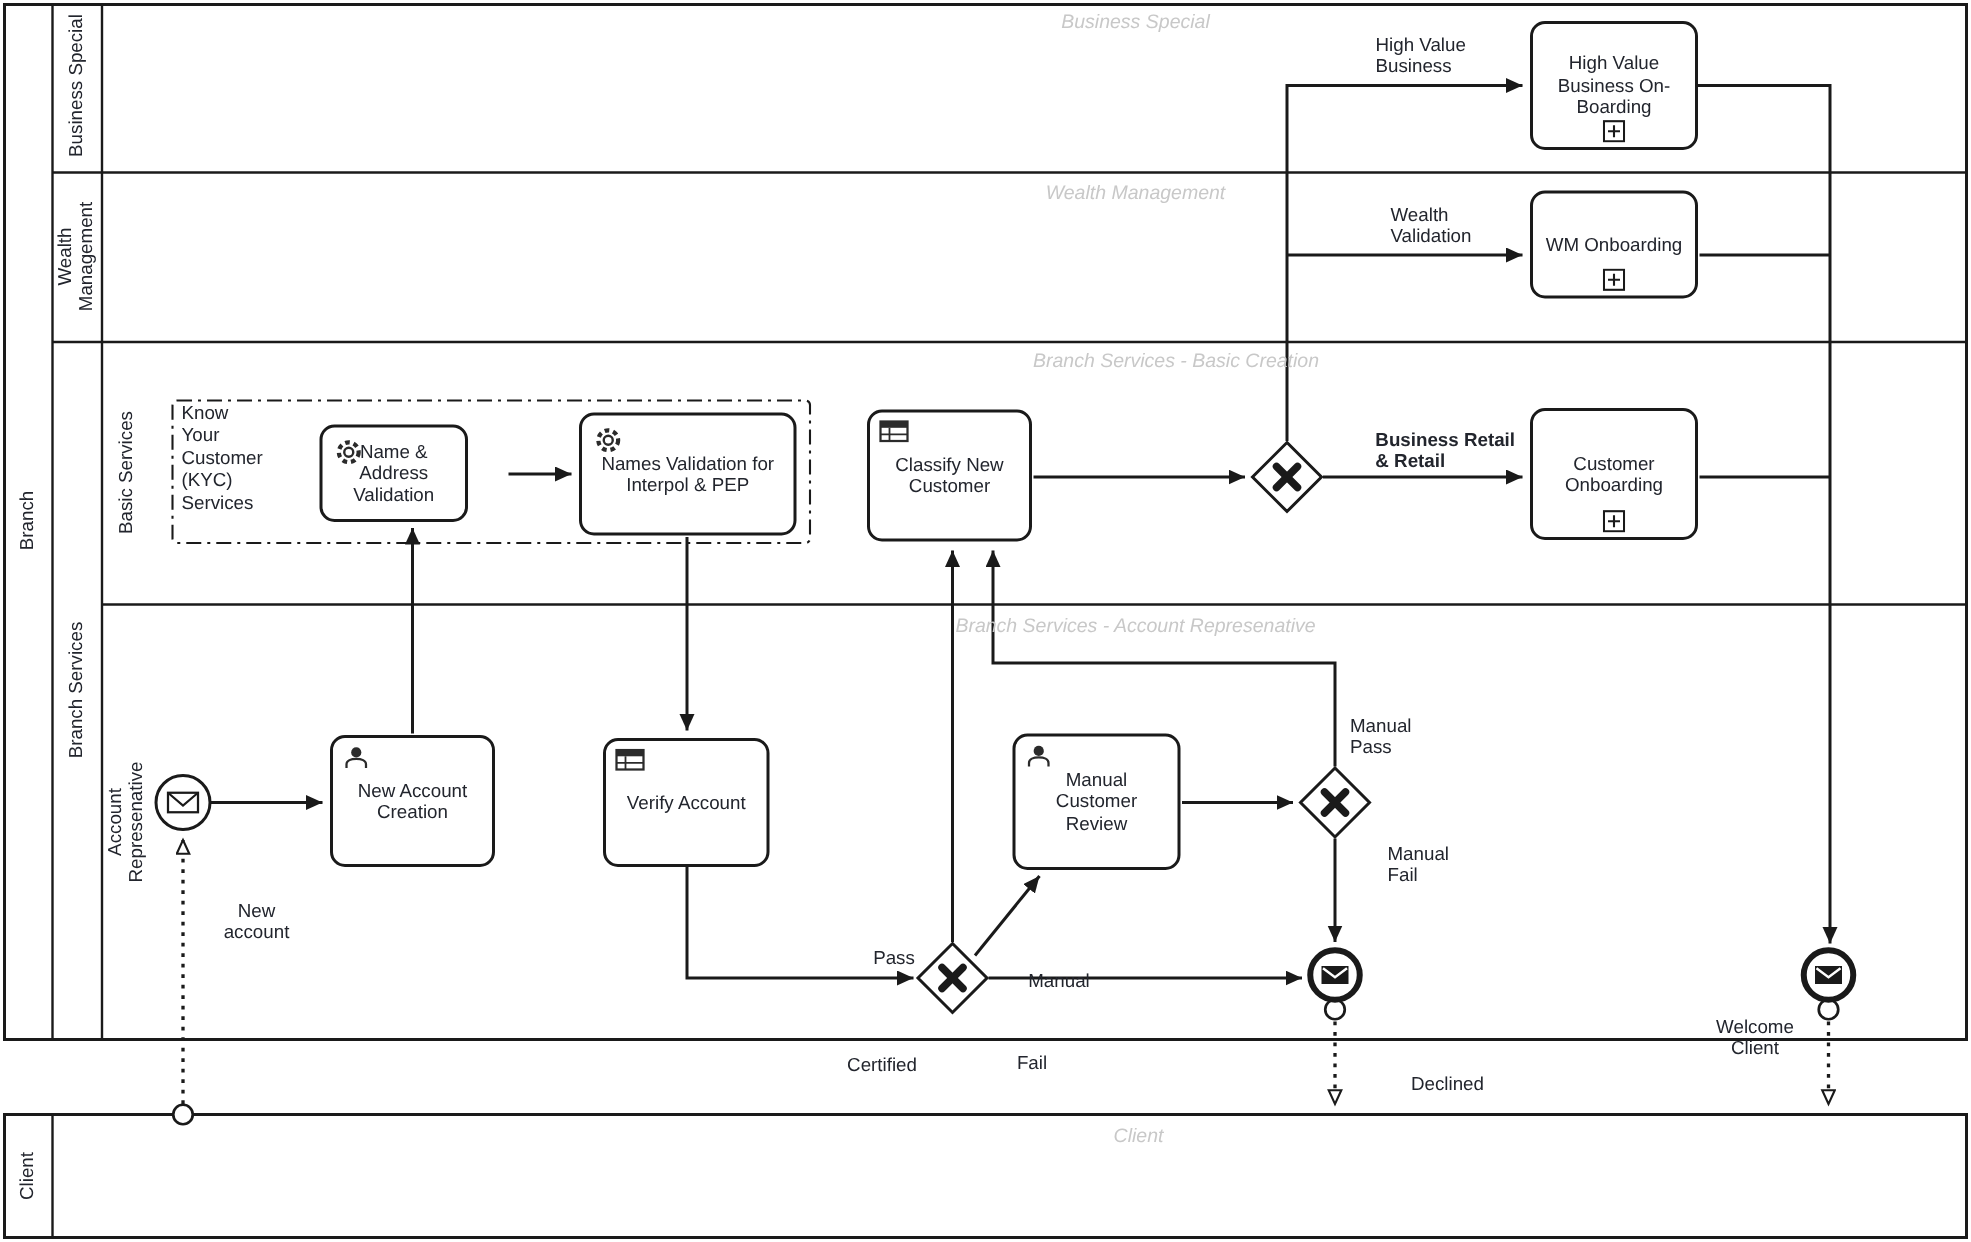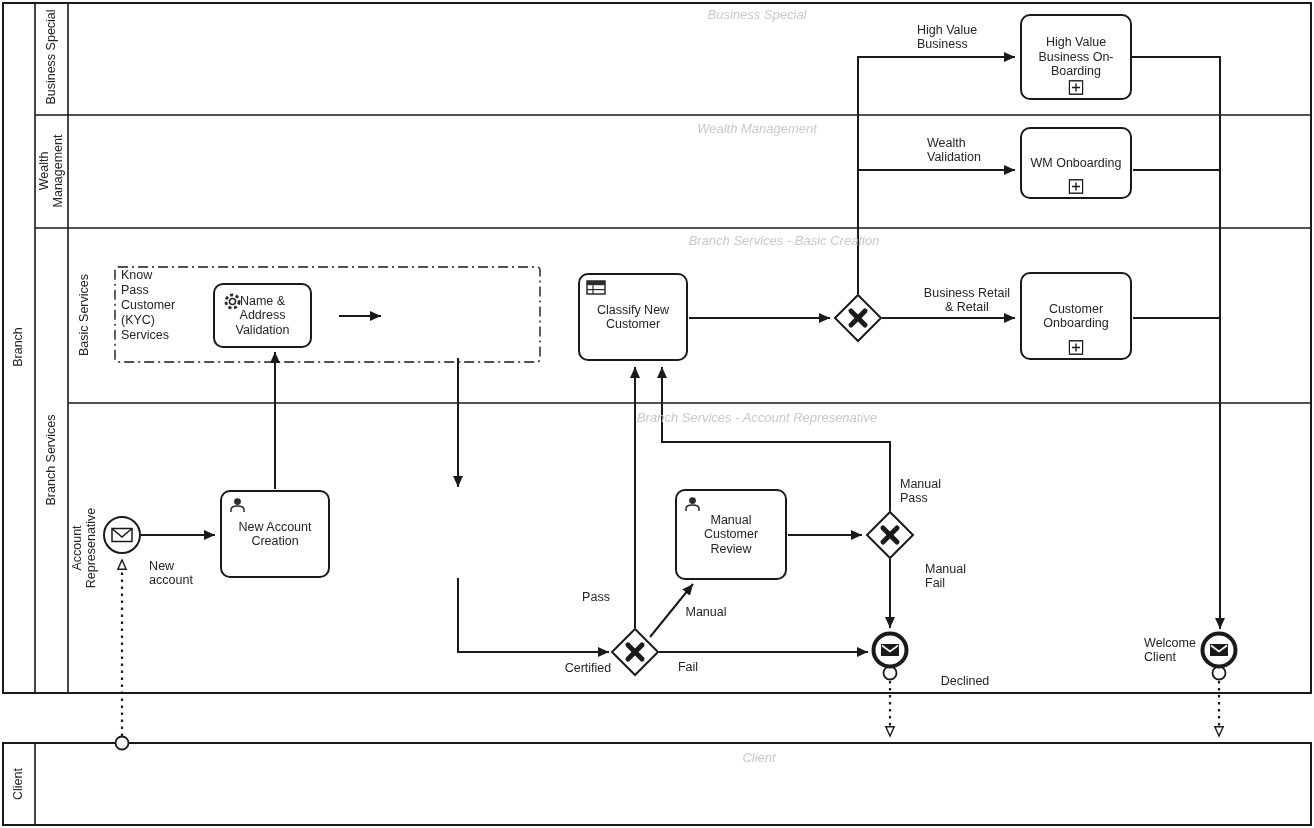--- a/index.html
+++ b/index.html
@@ -19,22 +19,22 @@
   .ev-s{stroke:var(--stroke);stroke-width:2px;fill:#fff;}
   .ev-e{stroke:var(--stroke);stroke-width:4px;fill:#fff;}
   .group-rect{stroke:var(--stroke);stroke-width:1.4px;fill:none;stroke-dasharray:10 4 2 4;}
   .task{position:absolute;border:2px solid var(--stroke);border-radius:10px;background:#fff;
         display:flex;align-items:center;justify-content:center;box-sizing:border-box;}
   .task .tlabel{font-size:12.5px;color:var(--label);text-align:center;line-height:1.15;white-space:pre-line;}
   .task .icon{position:absolute;left:6px;top:5px;}
   .task .plus{position:absolute;left:50%;bottom:3px;transform:translateX(-50%);}
   .label{position:absolute;font-size:12.5px;color:var(--label);line-height:1.15;
          white-space:pre-line;width:max-content;}
-  .lbl-c{transform:translate(-50%,-50%);}
-  .lbl-r{transform:translateX(-100%);text-align:center;}
+  .lbl-c{transform:translate(-50%,-50%);text-align:center;margin-top:42px;}
+  .lbl-r{transform:translateX(-100%);text-align:left;font-weight:bold;}
   .lane-label{position:absolute;font-size:12.5px;color:var(--label);line-height:1.15;
          white-space:pre-line;width:max-content;text-align:center;
          transform:translate(-50%,-50%) rotate(-90deg);}
   .lane-header{position:absolute;font-size:13px;font-style:italic;color:var(--lane_header);
          width:max-content;transform:translate(-50%,-50%);}
 </style>
 </head>
 <body>
 
 <div class="canvas">
@@ -163,37 +163,54 @@
       </svg>
 </div>
 <div class="task" style="left:213px;top:283px;width:99px;height:65px;">
   <svg class="icon" width="23" height="23">
         <circle cx="11.5" cy="11.5" r="6.6" fill="none" stroke="#2b2b2b" stroke-width="2.8" stroke-dasharray="3.1 2.6"></circle>
         <circle cx="11.5" cy="11.5" r="3" fill="none" stroke="#2b2b2b" stroke-width="1.6"></circle>
       </svg>
   <div class="tlabel">Name &amp;
 Address Validation</div>
 </div>
+<div class="task" style="left:386px;top:275px;width:145px;height:82px;">
+  <svg class="icon" width="23" height="23">
+        <circle cx="11.5" cy="11.5" r="6.6" fill="none" stroke="#2b2b2b" stroke-width="2.8" stroke-dasharray="3.1 2.6"></circle>
+        <circle cx="11.5" cy="11.5" r="3" fill="none" stroke="#2b2b2b" stroke-width="1.6"></circle>
+      </svg>
+  <div class="tlabel">Names Validation for
+Interpol &amp; PEP</div>
+</div>
 <div class="task" style="left:578px;top:273px;width:110px;height:88px;">
   <svg class="icon" width="21" height="16">
         <rect x="1" y="1" width="18" height="13" fill="none" stroke="#2b2b2b" stroke-width="1.5"></rect>
         <rect x="1" y="1" width="18" height="4.2" fill="#2b2b2b"></rect>
         <line x1="1" y1="9.6" x2="19" y2="9.6" stroke="#2b2b2b" stroke-width="1.2"></line>
         <line x1="7" y1="5.2" x2="7" y2="14" stroke="#2b2b2b" stroke-width="1.2"></line>
       </svg>
   <div class="tlabel">Classify New
 Customer</div>
 </div>
 <div class="task" style="left:220px;top:490px;width:110px;height:88px;">
   <svg class="icon" width="19" height="16">
         <circle cx="9.5" cy="4.6" r="3.4" fill="#2b2b2b"></circle>
         <path d="M3,15 V12.6 C3,10.1 6,8.9 9.5,8.9 C13,8.9 16,10.1 16,12.6 V15" fill="none" stroke="#2b2b2b" stroke-width="1.5"></path>
       </svg>
   <div class="tlabel">New Account
 Creation</div>
+</div>
+<div class="task" style="left:402px;top:492px;width:111px;height:86px;">
+  <svg class="icon" width="21" height="16">
+        <rect x="1" y="1" width="18" height="13" fill="none" stroke="#2b2b2b" stroke-width="1.5"></rect>
+        <rect x="1" y="1" width="18" height="4.2" fill="#2b2b2b"></rect>
+        <line x1="1" y1="9.6" x2="19" y2="9.6" stroke="#2b2b2b" stroke-width="1.2"></line>
+        <line x1="7" y1="5.2" x2="7" y2="14" stroke="#2b2b2b" stroke-width="1.2"></line>
+      </svg>
+  <div class="tlabel">Verify Account</div>
 </div>
 <div class="task" style="left:675px;top:489px;width:112px;height:91px;">
   <svg class="icon" width="19" height="16">
         <circle cx="9.5" cy="4.6" r="3.4" fill="#2b2b2b"></circle>
         <path d="M3,15 V12.6 C3,10.1 6,8.9 9.5,8.9 C13,8.9 16,10.1 16,12.6 V15" fill="none" stroke="#2b2b2b" stroke-width="1.5"></path>
       </svg>
   <div class="tlabel">Manual
 Customer
 Review</div>
 </div>
@@ -208,21 +225,21 @@
 Represenative</div>
 <div class="lane-label" style="left:18px;top:784px;">Client</div>
 
 <div class="lane-header" style="left:757px;top:14px;">Business Special</div>
 <div class="lane-header" style="left:757px;top:128px;">Wealth Management</div>
 <div class="lane-header" style="left:784px;top:240px;">Branch Services - Basic Creation</div>
 <div class="lane-header" style="left:757px;top:417px;">Branch Services - Account Represenative</div>
 <div class="lane-header" style="left:759px;top:757px;">Client</div>
 
 <div class="label" style="left:121px;top:268px;line-height:1.2;">Know
-Pass
+Your
 Customer
 (KYC)
 Services</div>
 
 <div class="label" style="left:917px;top:23px;">High Value
 Business</div>
 <div class="label" style="left:927px;top:136px;">Wealth
 Validation</div>
 <div class="label lbl-r" style="left:1010px;top:286px;">Business Retail
 &amp; Retail</div>

